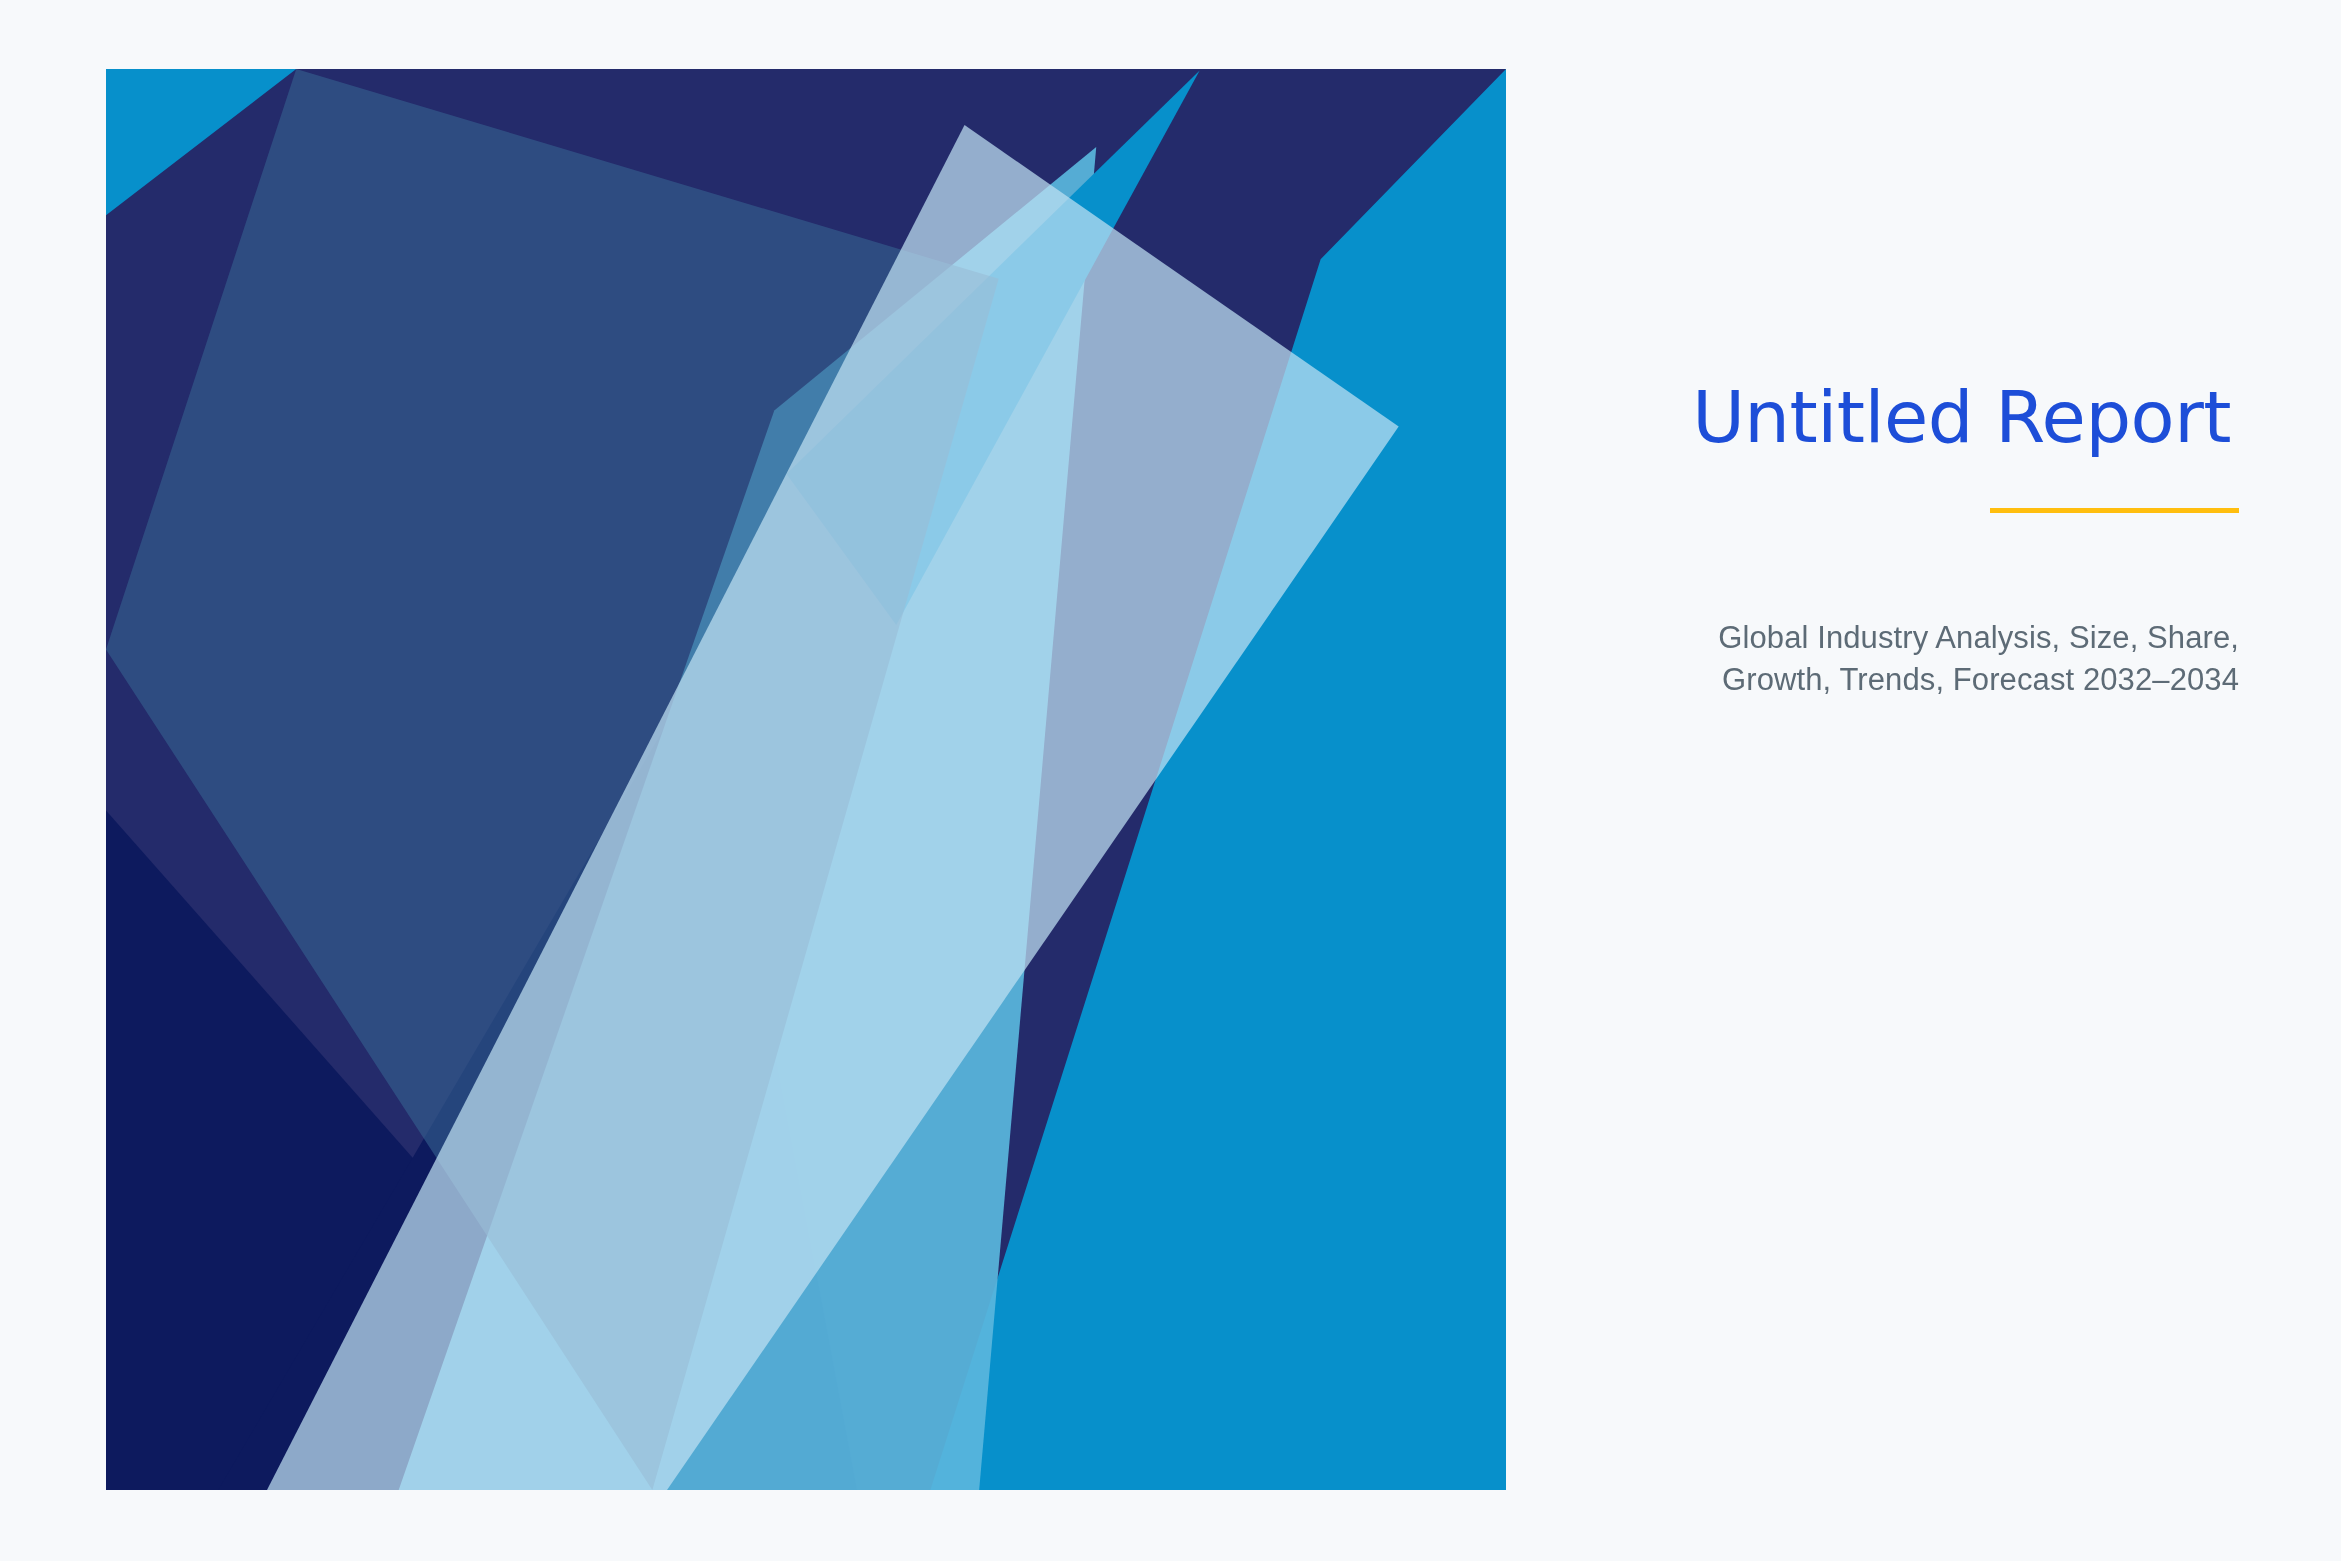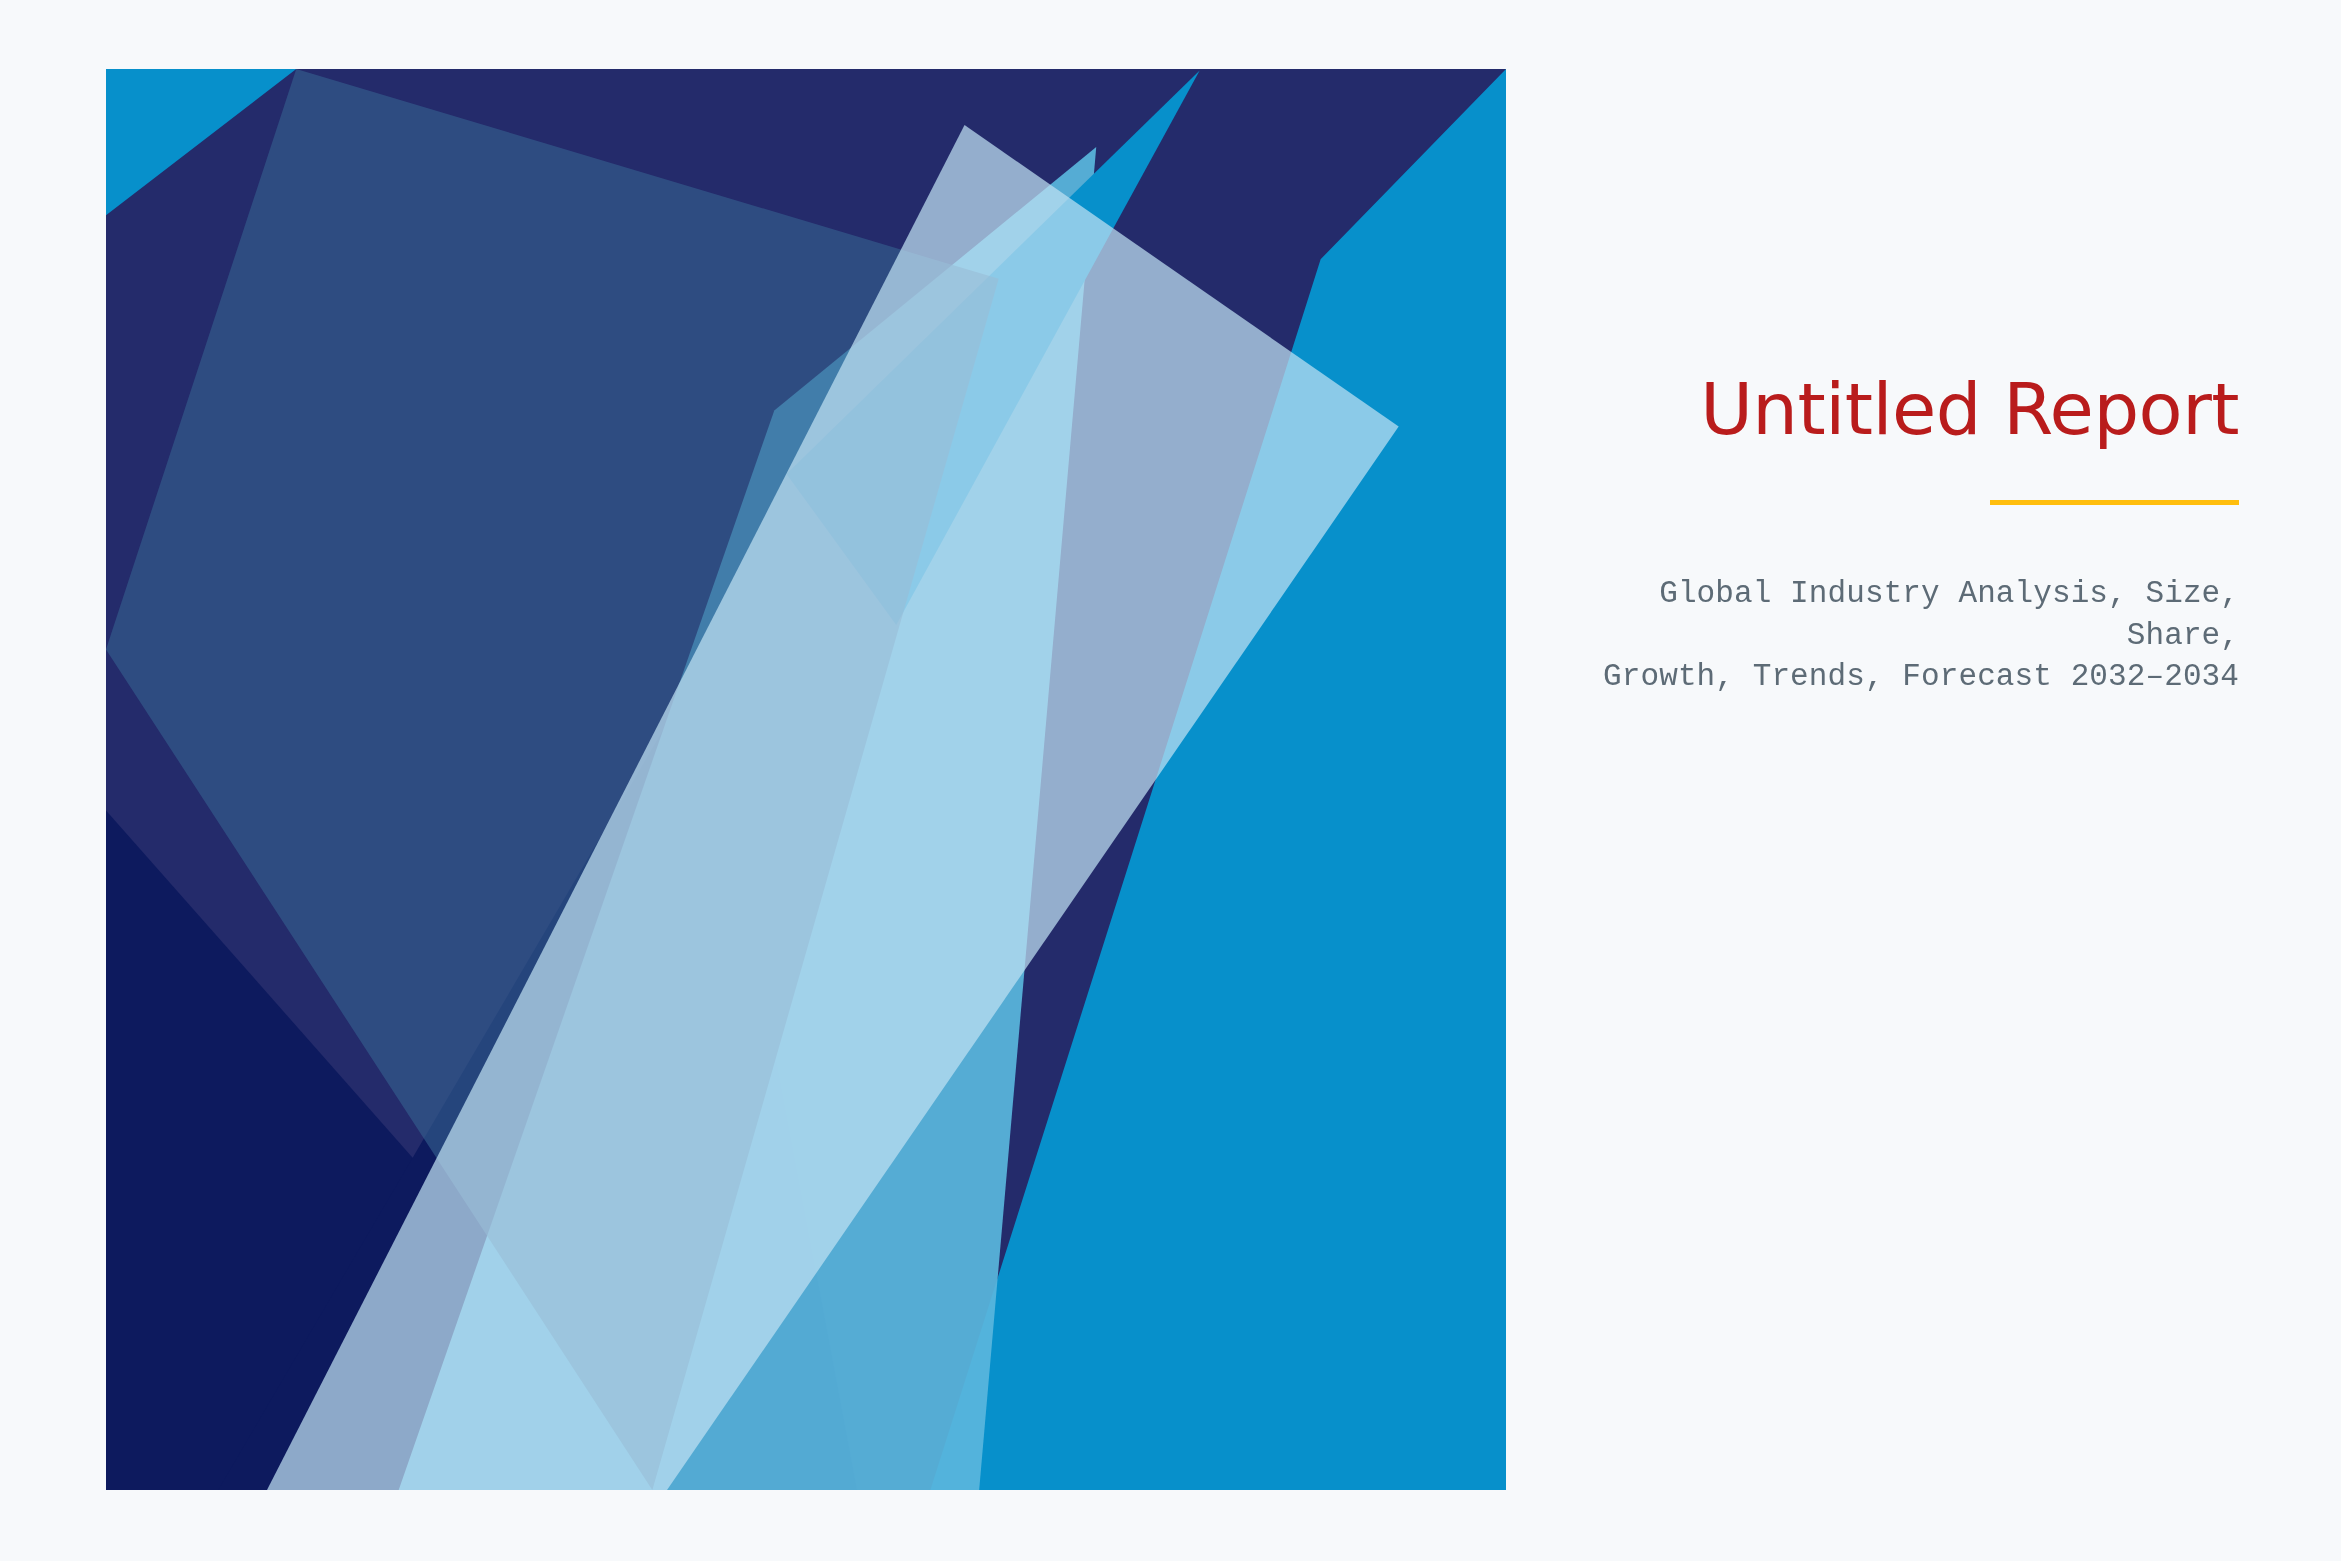--- a/index.html
+++ b/index.html
@@ -42,40 +42,40 @@
     top: 371px;
     width: 678px;
     text-align: right;
   }
 
   #report-title {
     font-family: "DejaVu Sans", sans-serif;
     font-size: 72px;
     font-weight: 400;
     line-height: 1.08;
-    color: #b91c1c;
+    color: #1d4ed8;
     letter-spacing: -0.5px;
-    margin: 0;
+    margin: 8px;
     white-space: nowrap;
   }
 
   #title-rule-wrap {
     margin-top: 51px;
     display: flex;
     justify-content: flex-end;
   }
   #title-accent-rule {
     width: 249px;
     height: 5.4px;
     background: #ffbe0e;
   }
 
   #report-subtitle {
-    margin-top: 68px;
-    font-family: Liberation Mono, monospace;
+    margin-top: 104px;
+    font-family: Liberation Sans, sans-serif;
     font-size: 31px;
     font-weight: 400;
     line-height: 1.34;
     color: #5d6b76;
     letter-spacing: 0.1px;
   }
   #report-subtitle .sub-line {
     display: block;
   }
 </style>

